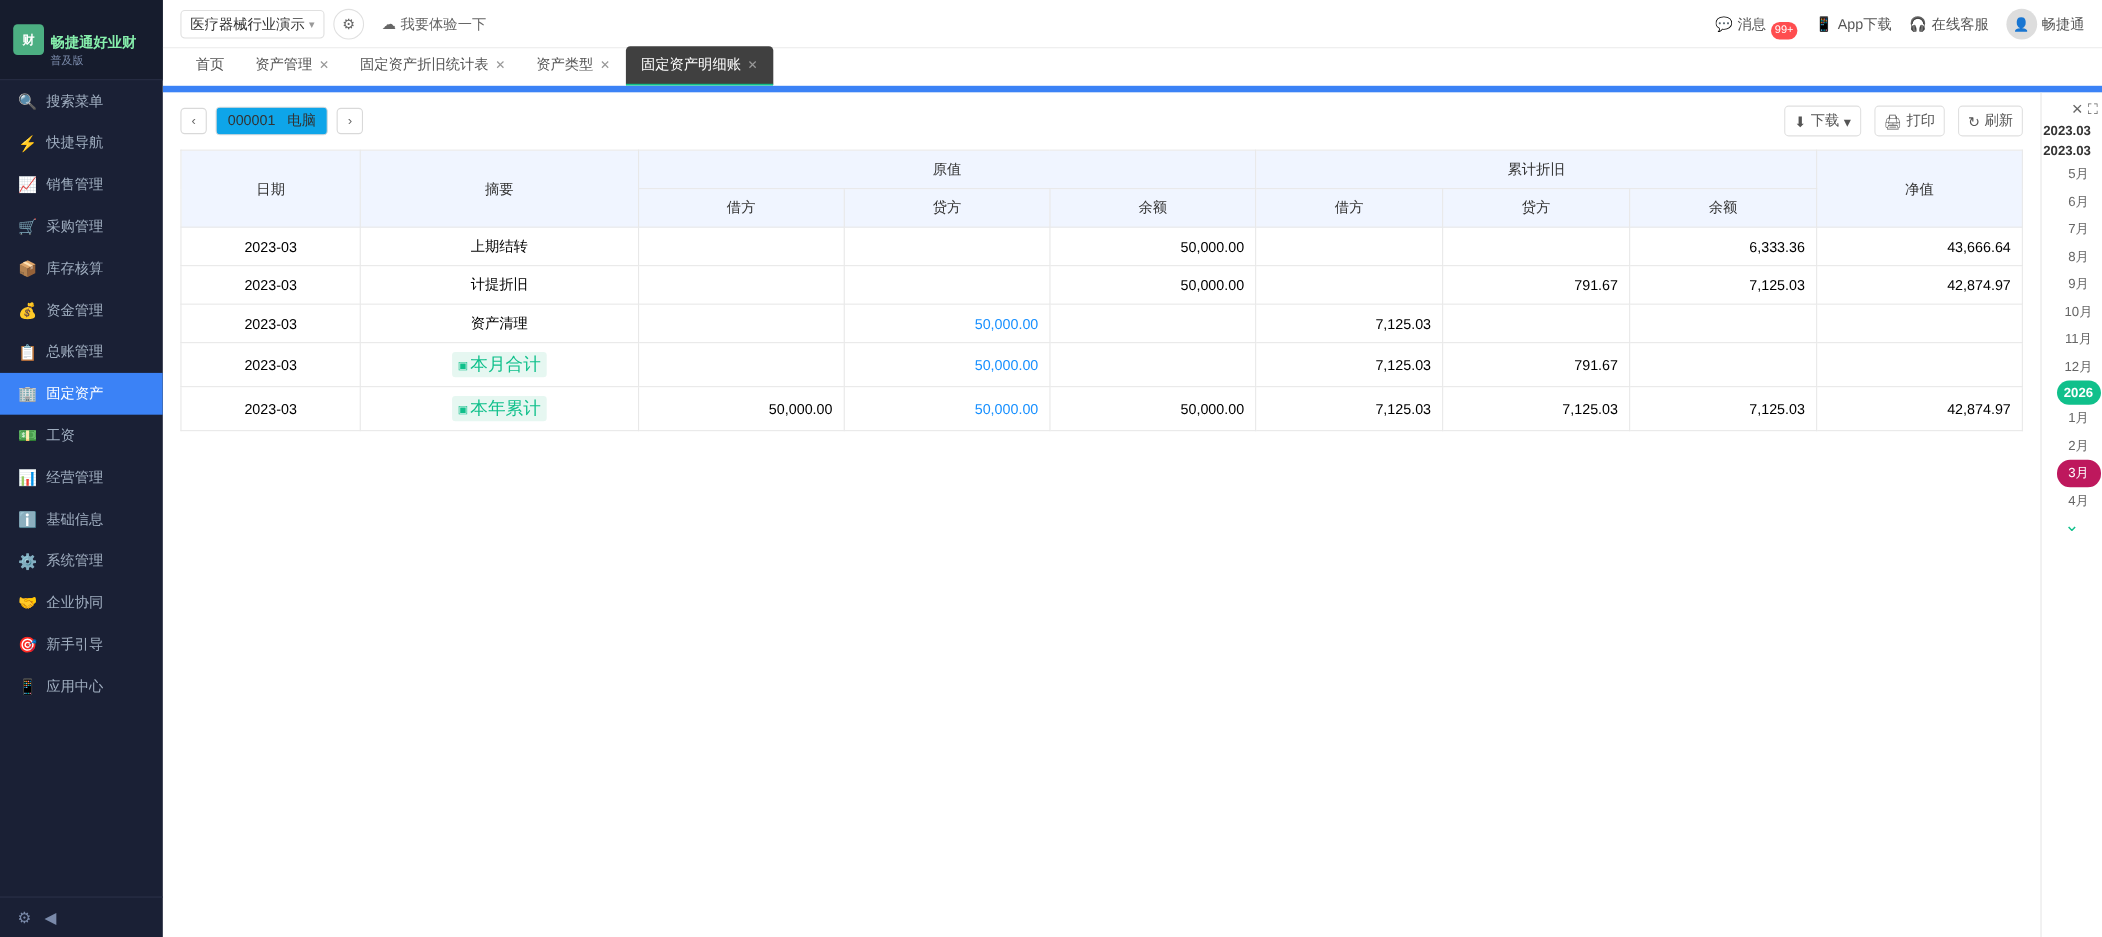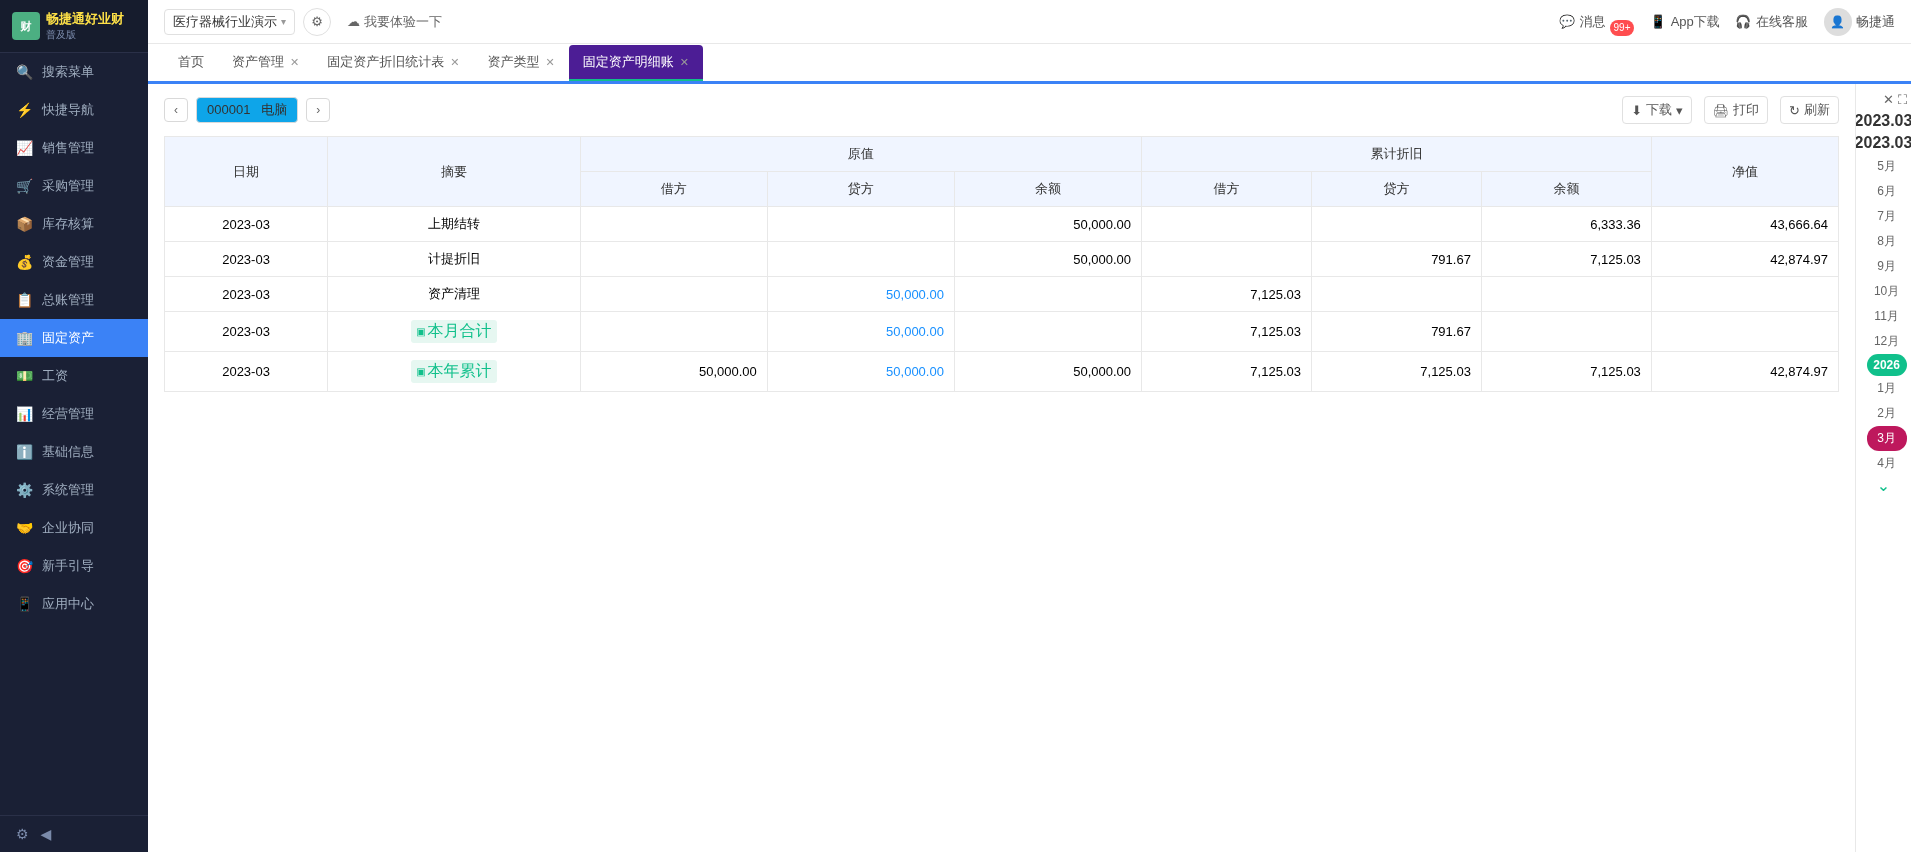--- a/index.html
+++ b/index.html
@@ -23,21 +23,21 @@
       gap: 6px;
       border-bottom: 1px solid #2a3048;
     }
     .sidebar-logo-icon {
       width: 28px; height: 28px;
       background: #4caf82;
       border-radius: 4px;
       display: flex; align-items: center; justify-content: center;
       color: white; font-size: 11px; font-weight: bold;
     }
-    .sidebar-logo-text { color: #fde047; font-size: 13px; font-weight: bold; }
+    .sidebar-logo-text { color: #86efac; font-size: 13px; font-weight: bold; margin-top: 20px; }
     .sidebar-logo-sub { color: #7a8aaa; font-size: 10px; }
     .sidebar-scroll { flex: 1; overflow-y: auto; overflow-x: hidden; }
     .sidebar-scroll::-webkit-scrollbar { width: 3px; }
     .sidebar-scroll::-webkit-scrollbar-thumb { background: #3a4562; }
     .sidebar-item {
       display: flex;
       align-items: center;
       gap: 8px;
       padding: 10px 16px;
       cursor: pointer;
@@ -95,36 +95,36 @@
     .topbar-avatar {
       width: 28px; height: 28px; border-radius: 50%;
       background: #ddd; display: flex; align-items: center; justify-content: center;
       font-size: 12px; color: #666;
     }
 
     
     .tabs-bar {
       height: 40px;
       background: #fff;
-      border-bottom: 3px solid #3b82f6;
+      border-bottom: 6px solid #3b82f6;
       display: flex;
       align-items: flex-end;
       padding: 0 16px;
     }
     .tab {
       padding: 8px 14px;
       font-size: 13px;
       cursor: pointer;
       color: #555;
       border-bottom: 2px solid transparent;
       display: flex; align-items: center; gap: 4px;
       white-space: nowrap;
     }
     .tab-active-green {
-      background: #4c1d95;
+      background: #404040;
       color: white !important;
       border-radius: 4px 4px 0 0;
       border-bottom: 2px solid #10c08b !important;
       padding: 8px 14px;
     }
     .tab-close { color: #999; font-size: 11px; margin-left: 2px; }
 
     
     .content {
       flex: 1;
@@ -221,21 +221,21 @@
     .timeline-close-btn {
       width: 100%;
       display: flex; justify-content: flex-end;
       padding: 4px 4px 0 0;
       gap: 4px;
     }
     .timeline-close-btn span {
       cursor: pointer; color: #666; font-size: 13px;
     }
     .timeline-year-label {
-      font-size: 16px; color: #333; font-weight: bold;
+      font-size: 12px; color: #333; font-weight: bold;
       margin: 4px 0 2px 0;
       writing-mode: horizontal-tb;
     }
     .timeline-month {
       width: 40px; text-align: center;
       padding: 4px 0;
       font-size: 12px;
       color: #666;
       cursor: pointer;
       border-radius: 3px;

